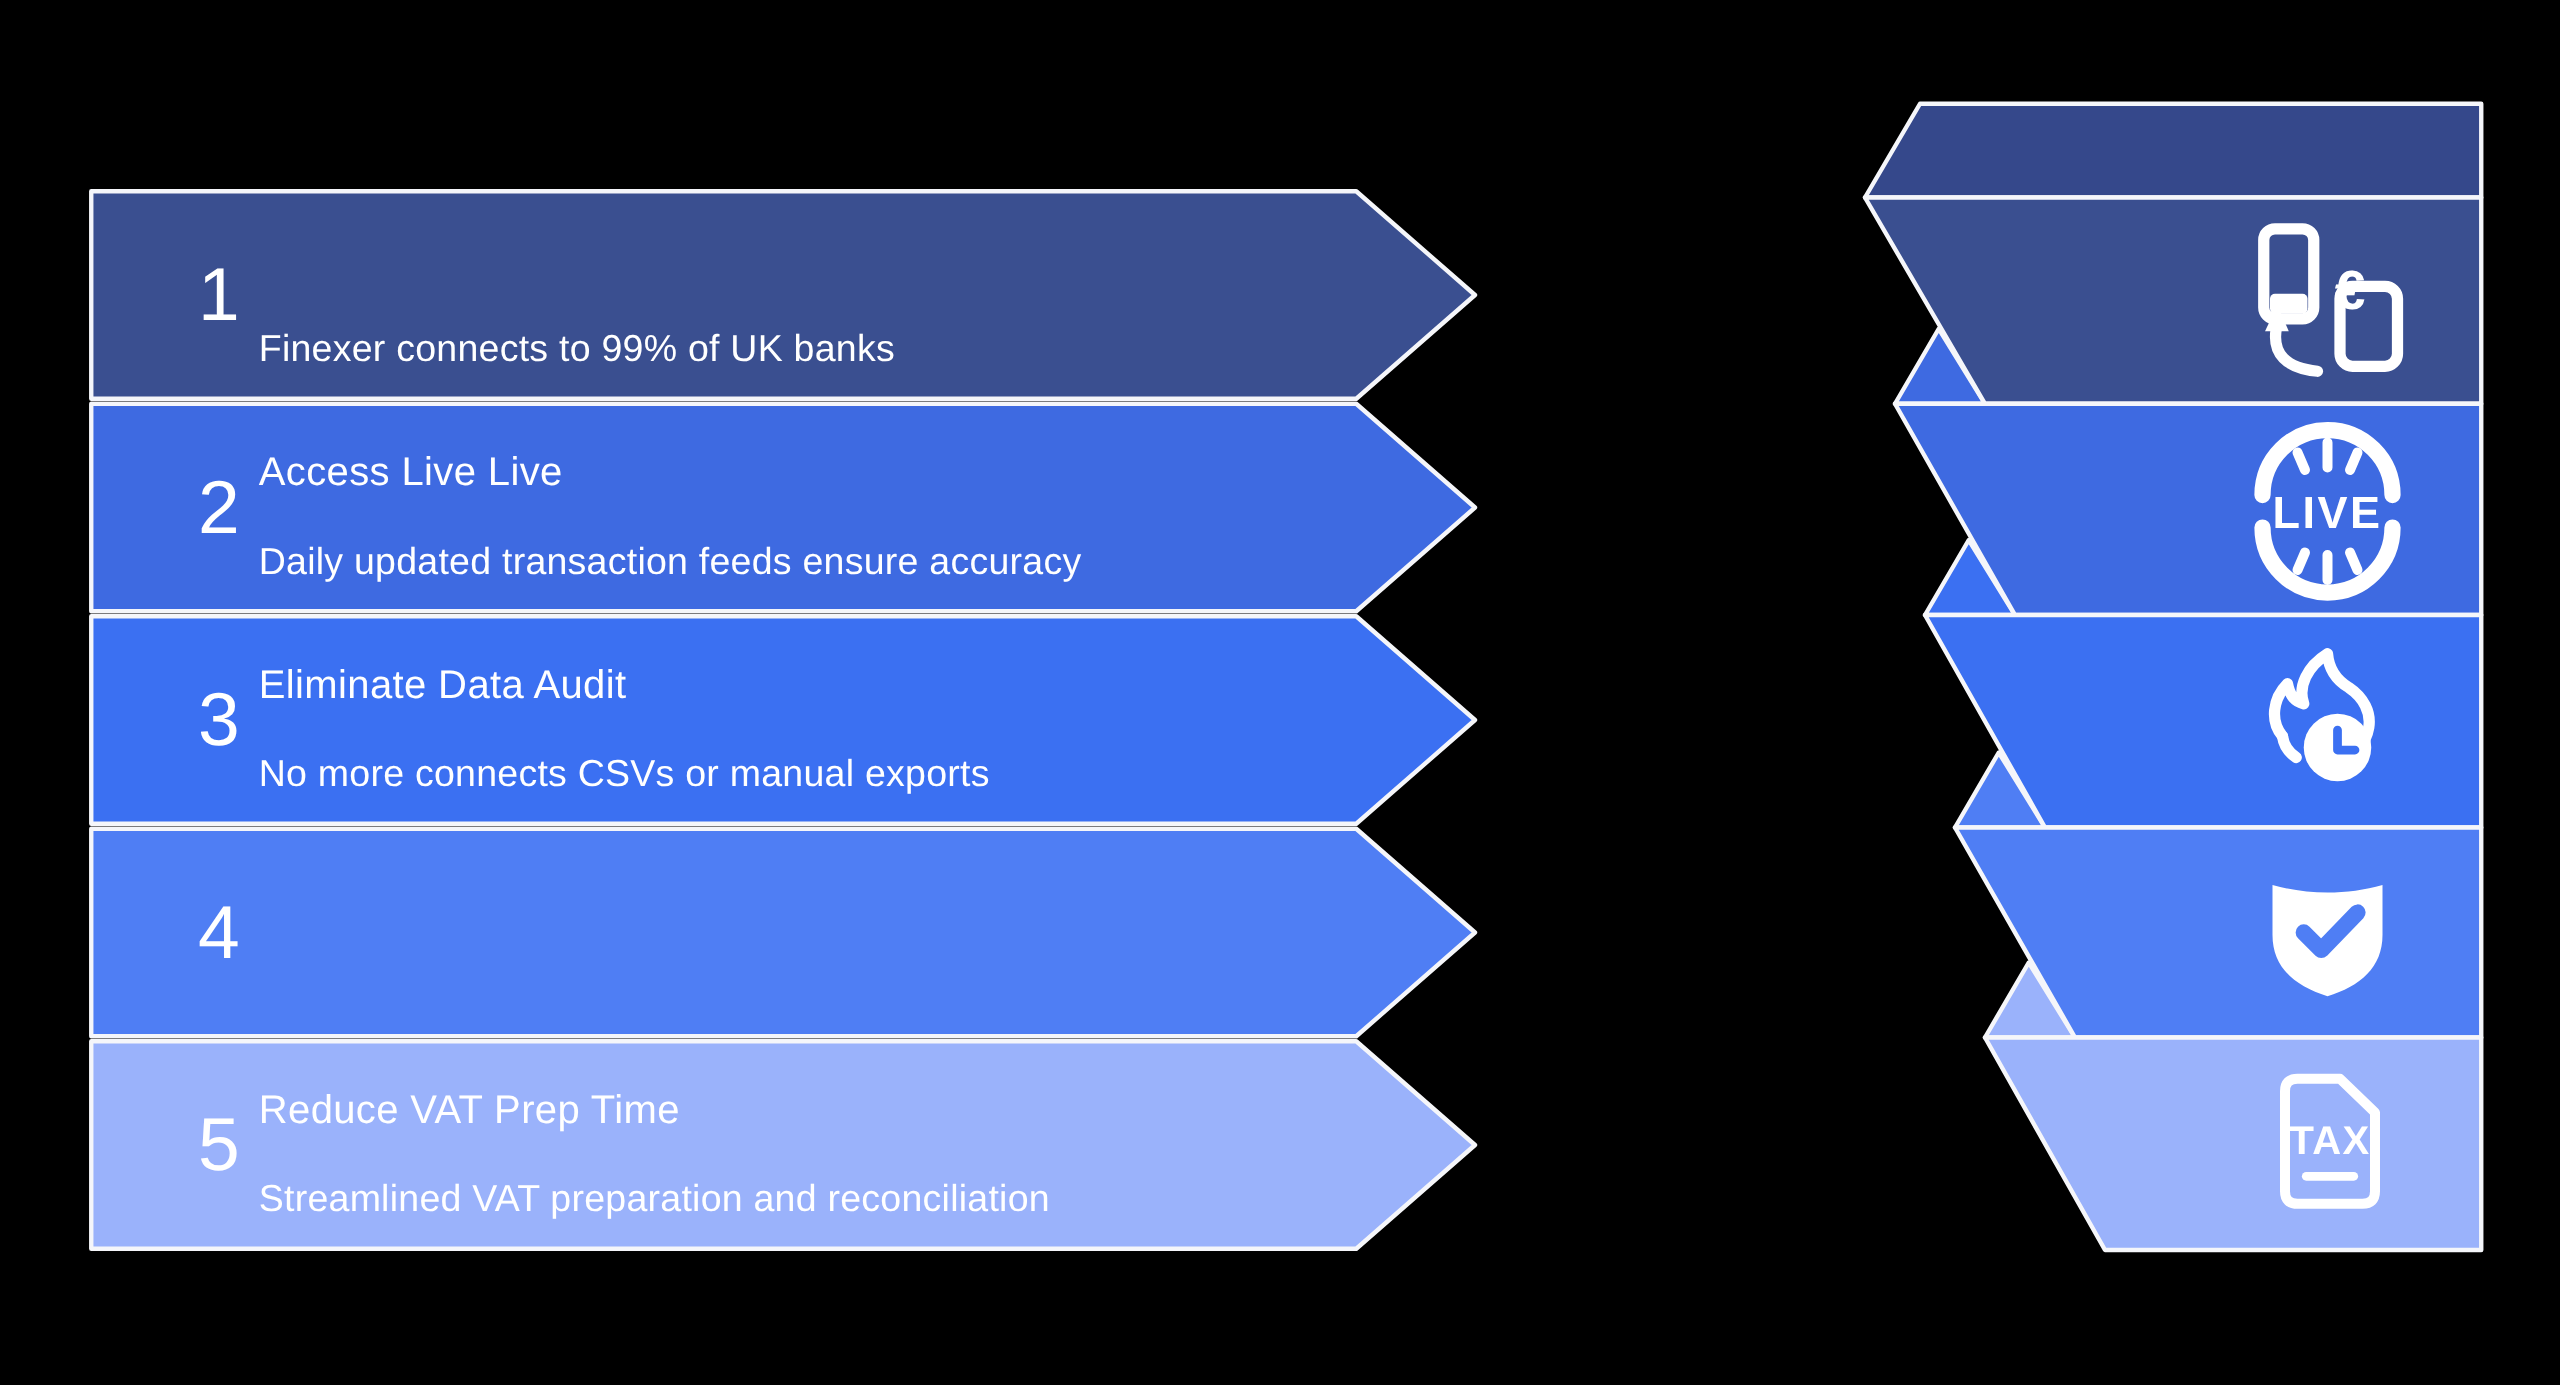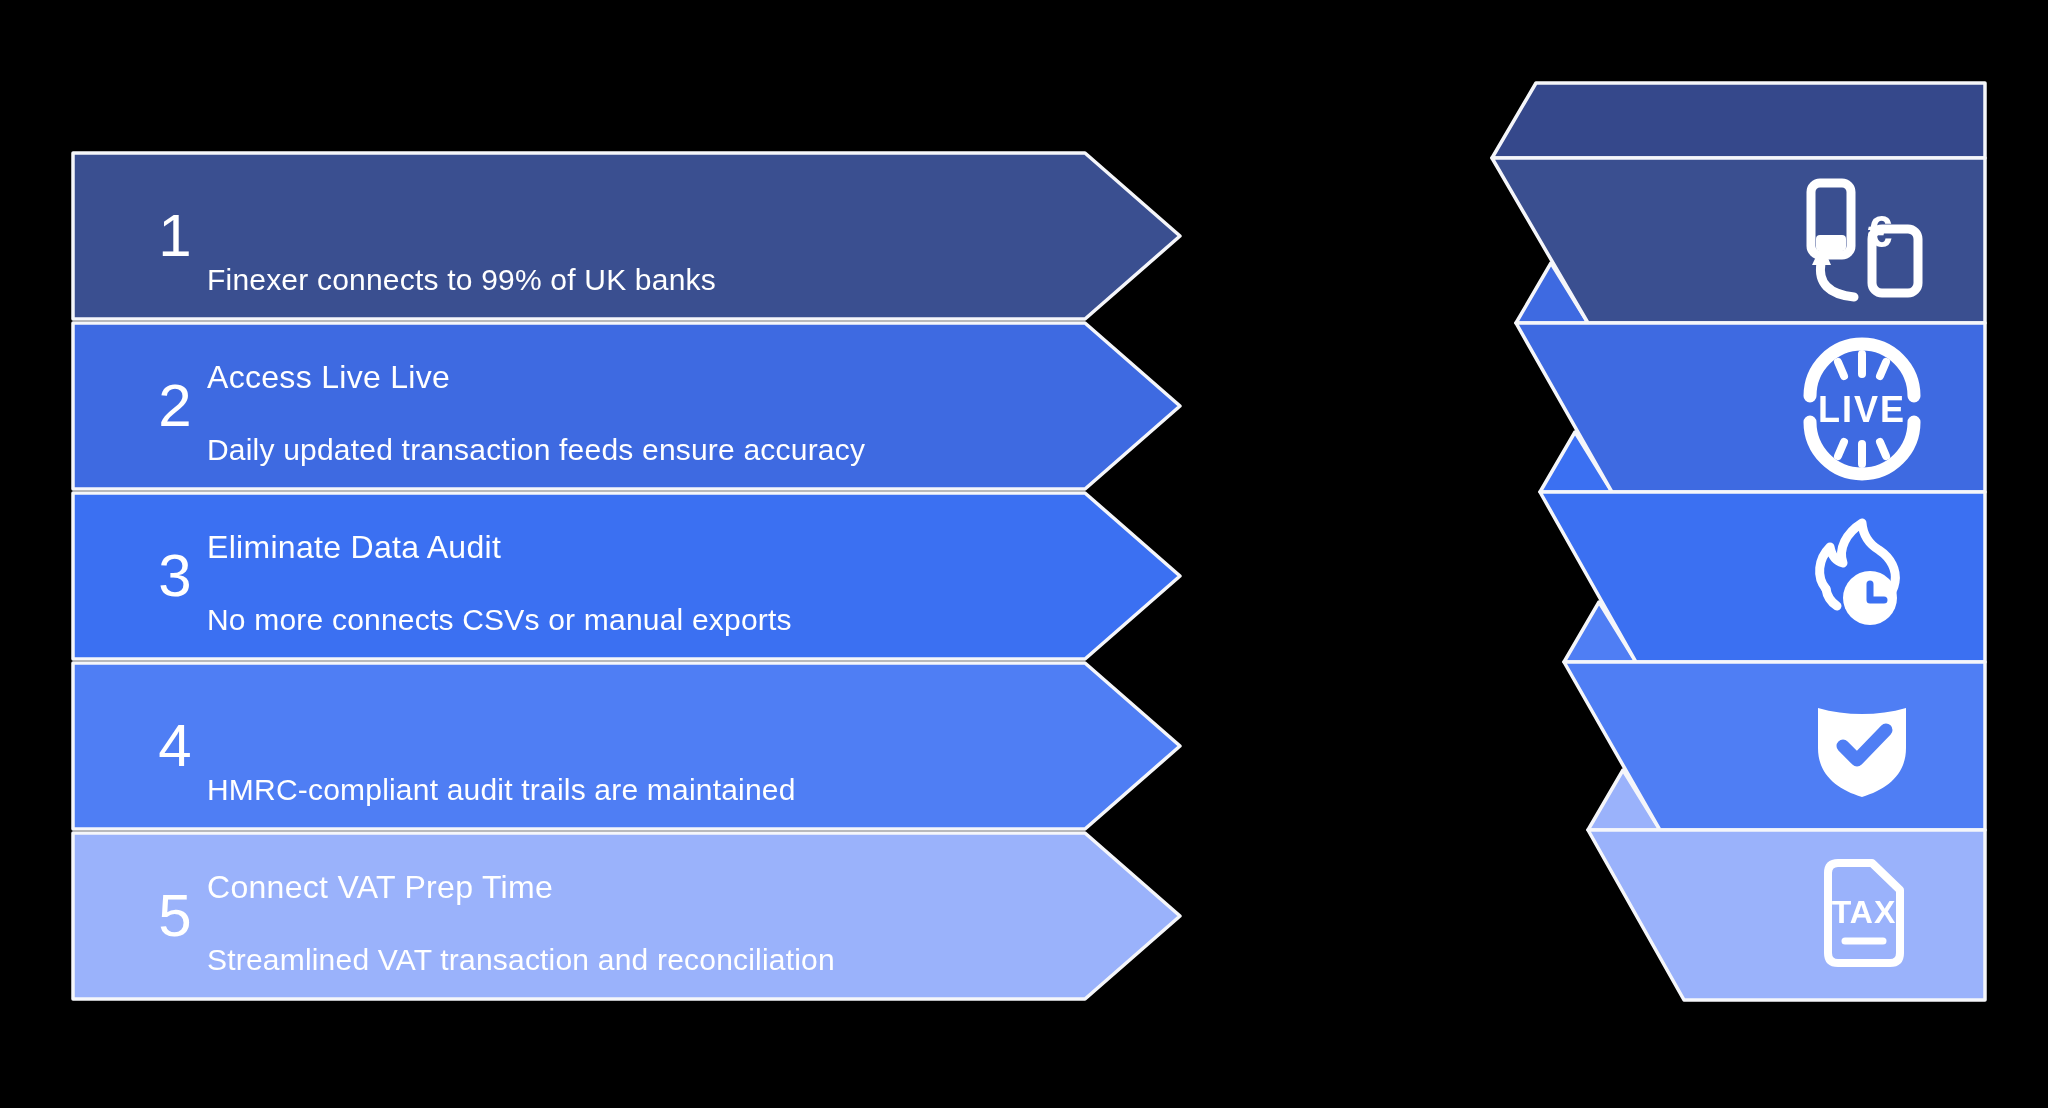--- a/index.html
+++ b/index.html
@@ -97,23 +97,22 @@
     </div>
 
     <div class="row" style="top:493px">
       <div class="num">3</div>
       <div class="title">Eliminate Data Audit</div>
       <div class="subtitle">No more connects CSVs or manual exports</div>
     </div>
 
     <div class="row" style="top:663px">
       <div class="num">4</div>
-      <div class="subtitle">HMRC-compliant audit trails are maintained</div>
     </div>
 
     <div class="row" style="top:833px">
       <div class="num">5</div>
-      <div class="title">Connect VAT Prep Time</div>
-      <div class="subtitle">Streamlined VAT transaction and reconciliation</div>
+      <div class="title">Reduce VAT Prep Time</div>
+      <div class="subtitle">Streamlined VAT preparation and reconciliation</div>
     </div>
 
   </div>
 </div>
 
 </body></html>

